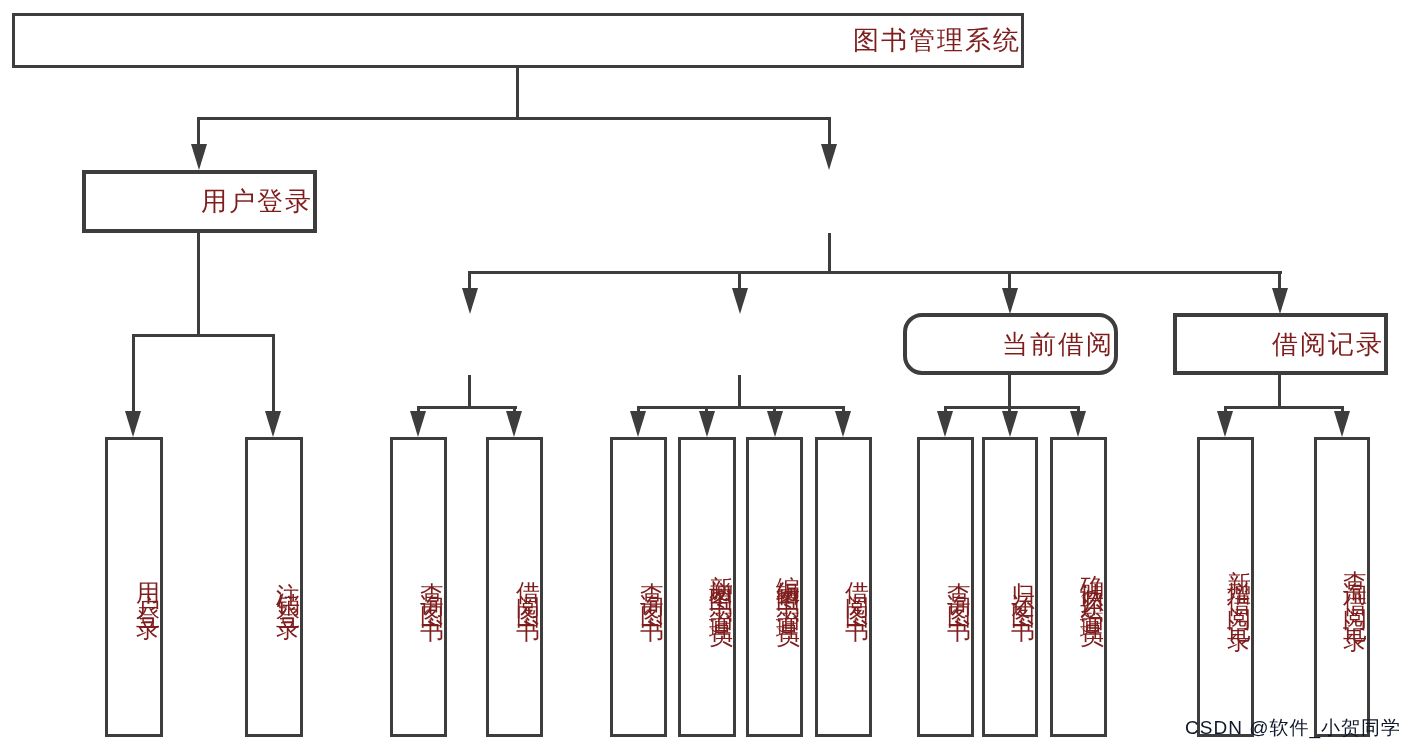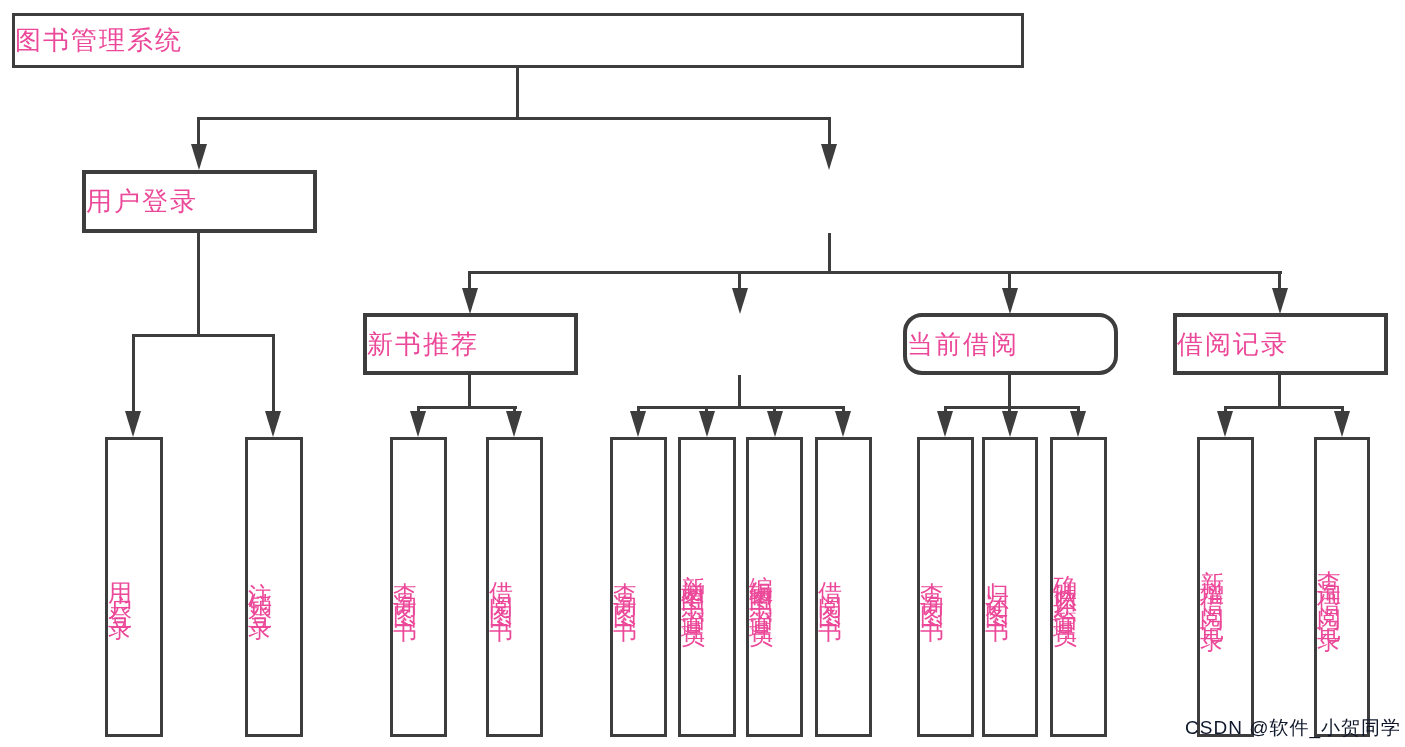--- a/index.html
+++ b/index.html
@@ -2,22 +2,22 @@
 <html><head>
 <meta charset="utf-8">
 <style>
   html,body{margin:0;padding:0;background:#ffffff;}
   #canvas{
     position:relative;width:1405px;height:747px;background:#ffffff;overflow:hidden;
     font-family:"Liberation Sans","DejaVu Sans",sans-serif;
   }
   .box{
     position:absolute;background:#ffffff;border:3px solid #3d3d3d;box-sizing:border-box;
-    display:flex;align-items:center;justify-content:flex-start;
-    color:#ec4899;letter-spacing:2px;white-space:nowrap;
+    display:flex;align-items:center;justify-content:flex-end;
+    color:#7f1d1d;letter-spacing:2px;white-space:nowrap;
   }
   .root{font-size:26px;}
   .lvl{border-width:4px;font-size:26px;}
   .leaf{font-size:24px;}
   .leaf .vtext{
     writing-mode:vertical-rl;text-orientation:mixed;
     letter-spacing:12px;line-height:1;white-space:nowrap;
   }
   .leaf .vtext.long{letter-spacing:7px;}
   .vline,.hline{position:absolute;background:#3d3d3d;}
@@ -63,23 +63,20 @@
   <div class="hline" style="left:468px;top:271px;width:814px;"></div>
   <div class="vline" style="left:468px;top:271px;height:20px;"></div>
   <div class="arrow" style="left:462px;top:288px;"></div>
   <div class="vline" style="left:738px;top:271px;height:20px;"></div>
   <div class="arrow" style="left:732px;top:288px;"></div>
   <div class="vline" style="left:1008px;top:271px;height:20px;"></div>
   <div class="arrow" style="left:1002px;top:288px;"></div>
   <div class="vline" style="left:1278px;top:271px;height:20px;"></div>
   <div class="arrow" style="left:1272px;top:288px;"></div>
 
-  <div class="box lvl" style="left:363px;top:313px;width:215px;height:62px;">
-    <span>新书推荐</span>
-  </div>
   <div class="box lvl" style="left:903px;top:313px;width:215px;height:62px;border-radius:19px;">
     <span>当前借阅</span>
   </div>
   <div class="box lvl" style="left:1173px;top:313px;width:215px;height:62px;">
     <span>借阅记录</span>
   </div>
 
   <div class="vline" style="left:468px;top:375px;height:34px;"></div>
   <div class="hline" style="left:417px;top:406px;width:100px;"></div>
   <div class="vline" style="left:417px;top:406px;height:8px;"></div>

